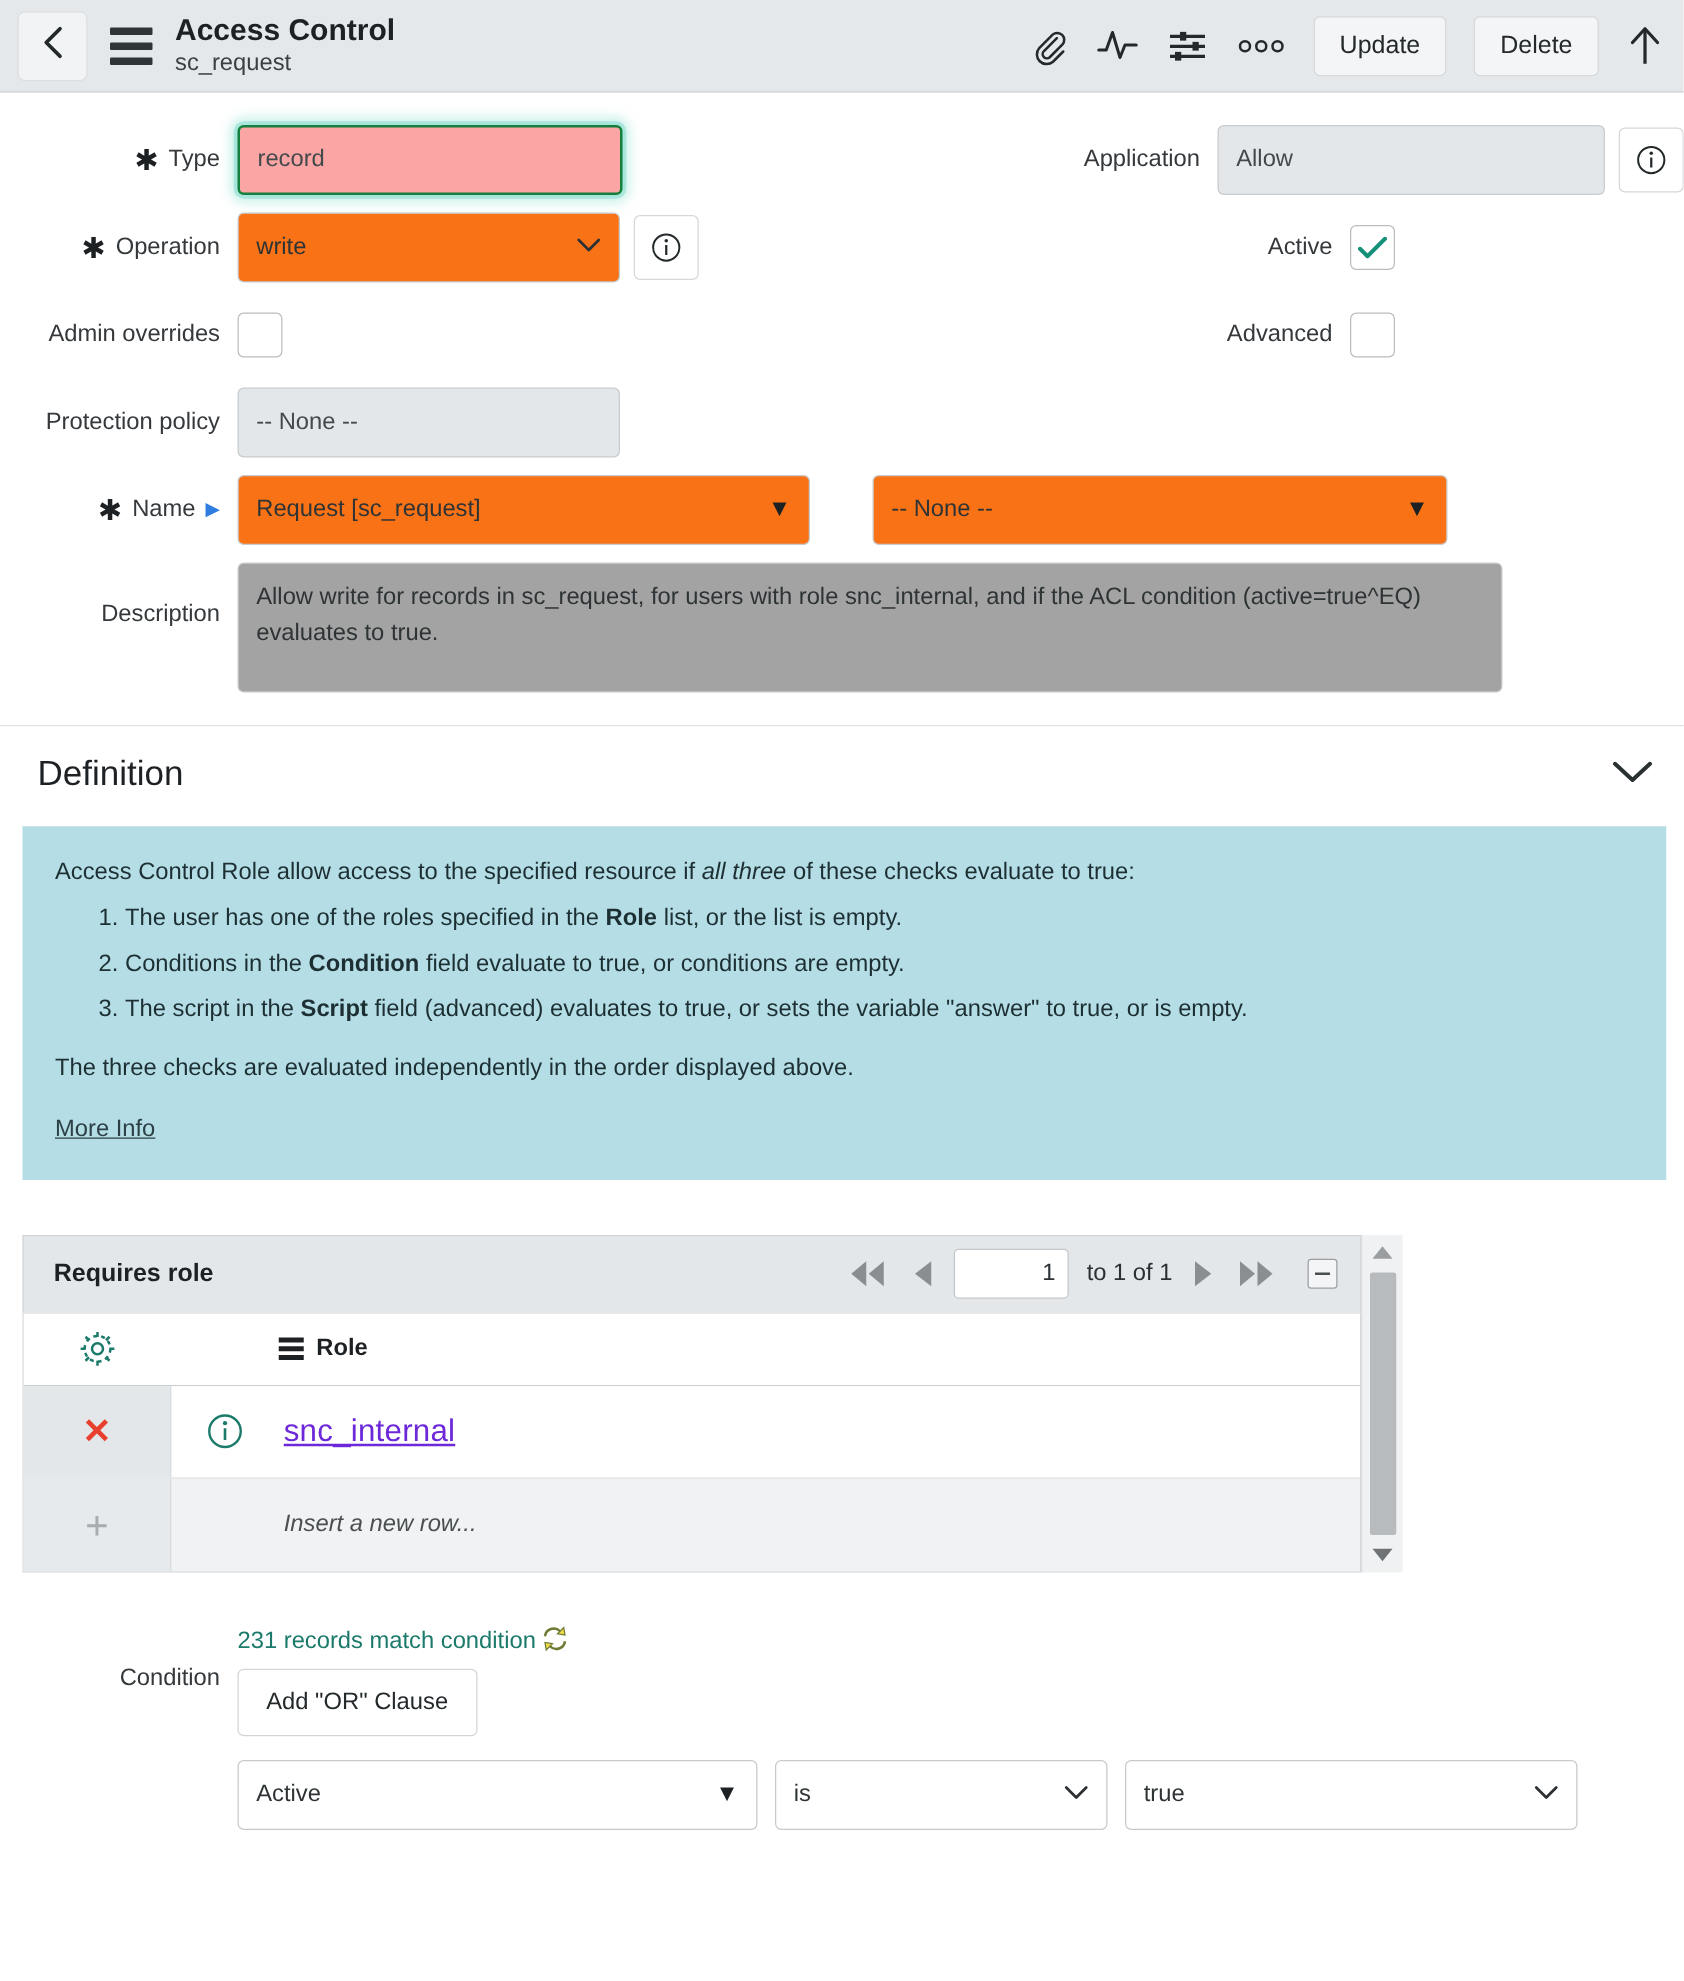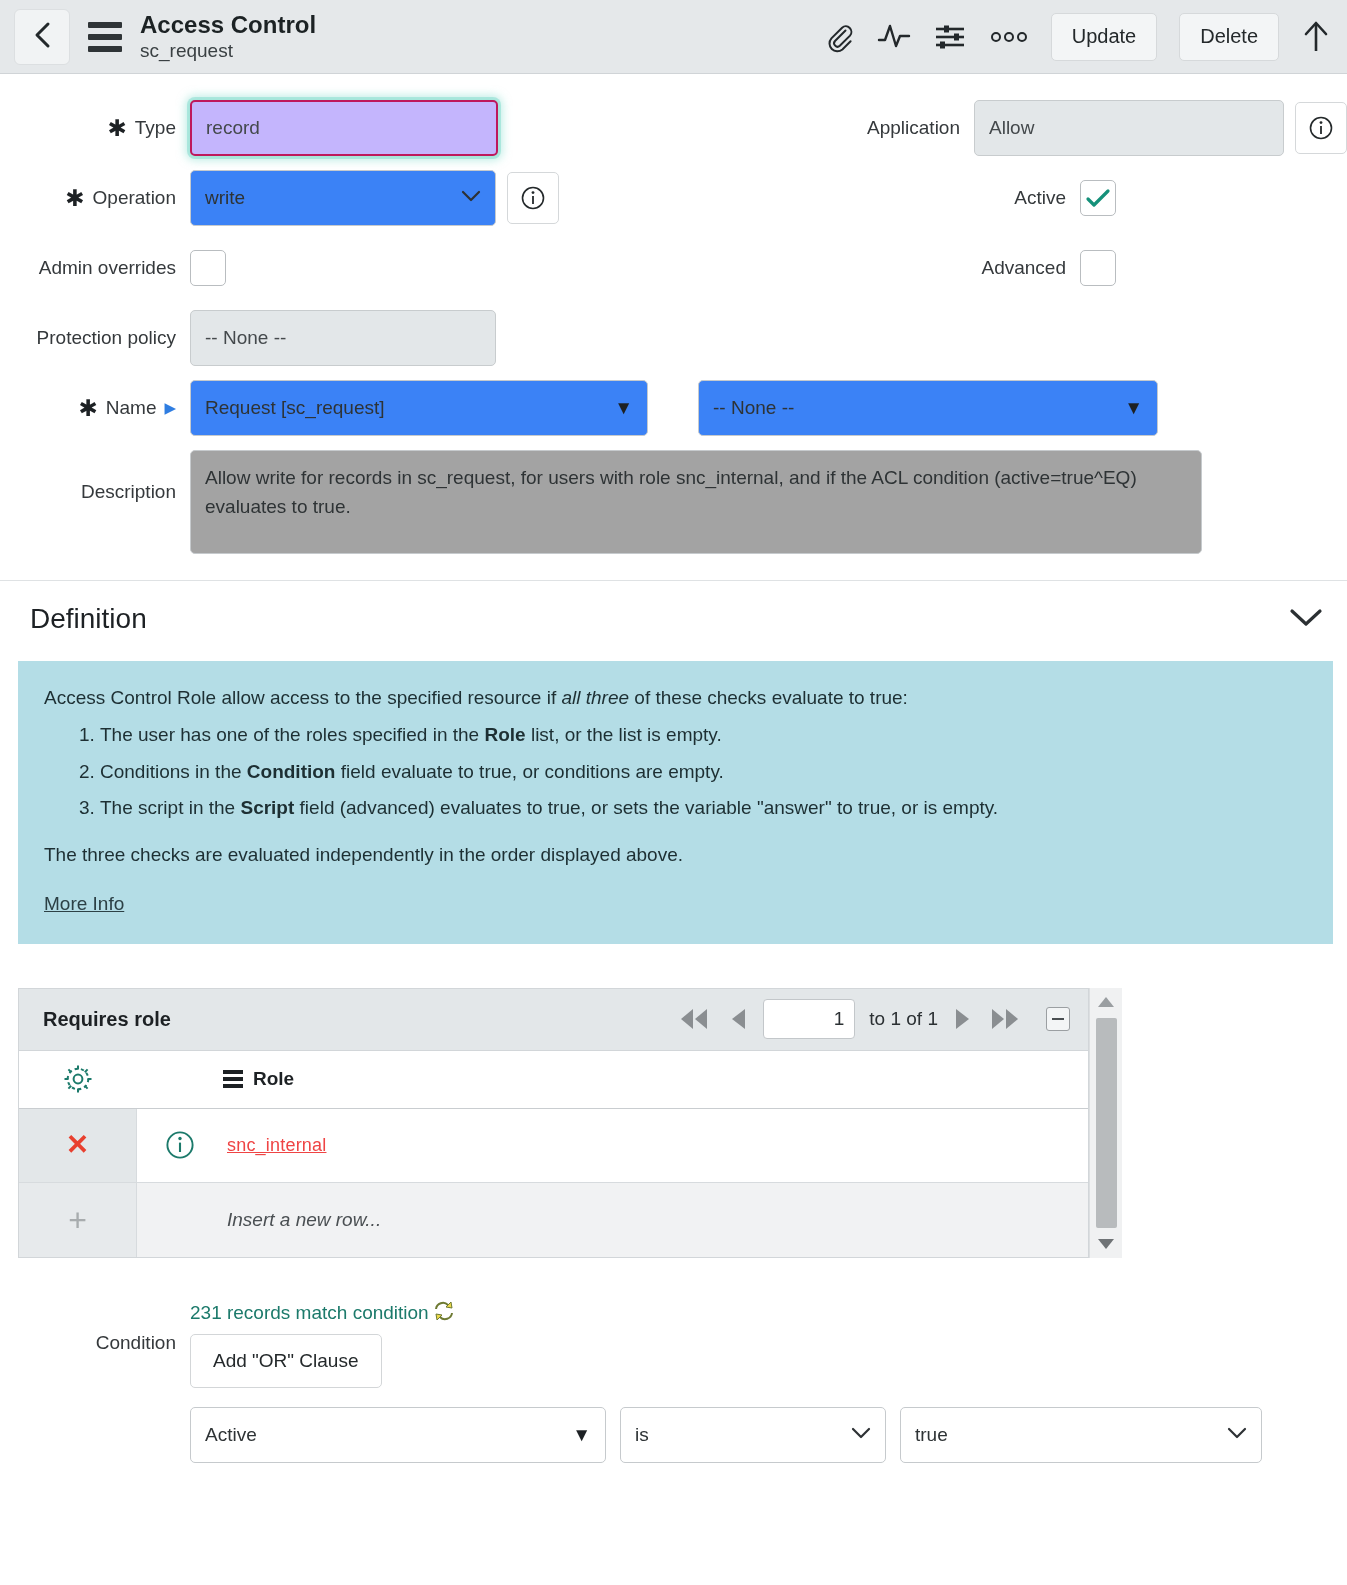--- a/index.html
+++ b/index.html
@@ -92,32 +92,32 @@
     height: 56px;
     display: flex; align-items: center; justify-content: flex-end;
   }
   .req-star { font-size: 23px; color: #1d2124; line-height: 1; }
   .blue-arrow { color: #2f7de1; font-size: 15px; }
 
   .field {
     height: 56px;
     border: 1px solid #c6cacd;
     border-radius: 5px;
-    background: #3b82f6;
+    background: #f97316;
     font-size: 19px;
     color: #2e3335;
     display: flex;
     align-items: center;
     padding: 0 14px;
     position: relative;
   }
   .field.readonly { background: #e3e7e9; border-color: #c8ccce; color: #44494c; }
   .field.focused {
-    background: #c4b5fd;
-    border: 2px solid #be185d;
+    background: #fca5a5;
+    border: 2px solid #15803d;
     box-shadow: 0 0 0 3px rgba(118, 214, 200, 0.45), 0 0 9px 5px rgba(150, 226, 214, 0.55);
   }
   .w-type { width: 308px; }
   .w-op   { width: 306px; }
   .w-prot { width: 306px; }
   .w-app  { width: 310px; }
   .w-name1{ width: 458px; }
   .w-name2{ width: 460px; }
 
   .sel-caret-thin {
@@ -235,21 +235,21 @@
   .col-role { flex: 1; display: flex; align-items: center; gap: 10px; font-size: 19px; font-weight: bold; color: #1d2124; }
   .mini-burger { display: inline-flex; flex-direction: column; gap: 3px; }
   .mini-burger span { width: 20px; height: 4px; background: #1d2124; display: block; }
 
   .tbl-row { display: flex; height: 74px; align-items: center; background: #fff; border-bottom: 1px solid #d7dbde; }
   .tbl-row .cell-act { background: #e3e7e9; height: 100%; border-right: 1px solid #d7dbde; }
   .tbl-row.insert { background: #f1f2f3; border-bottom: none; }
   .tbl-row.insert .cell-act { background: #e7eaec; }
   .x-mark { color: #e8402f; font-size: 28px; line-height: 1; cursor: pointer; font-weight: bold; }
   .plus-mark { color: #a8acae; font-size: 32px; line-height: 1; cursor: pointer; }
-  .role-link { font-size: 18px; color: #ef4444; text-decoration: underline; cursor: pointer; letter-spacing: .2px; }
+  .role-link { font-size: 25px; color: #6d28d9; text-decoration: underline; cursor: pointer; letter-spacing: .2px; }
   .insert-text { font-size: 19px; font-style: italic; color: #4a4f52; }
   .cell-body { flex: 1; display: flex; align-items: center; padding-left: 4px; }
 
   
   .vscroll {
     position: absolute; top: 0; right: -33px; width: 33px; height: 100%;
     background: #f0f1f2; border-left: 1px solid #dcdfe1;
     display: flex; flex-direction: column; align-items: center;
   }
   .vs-arrow { height: 28px; display:flex; align-items:center; justify-content:center; cursor:pointer; }

